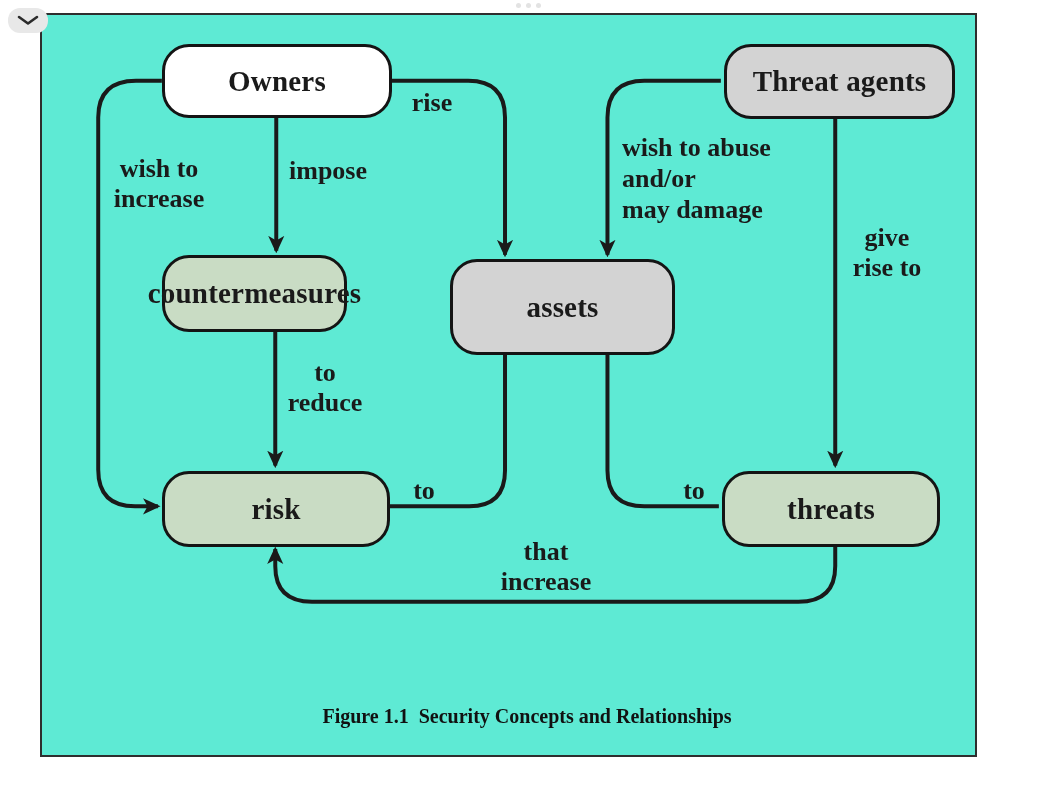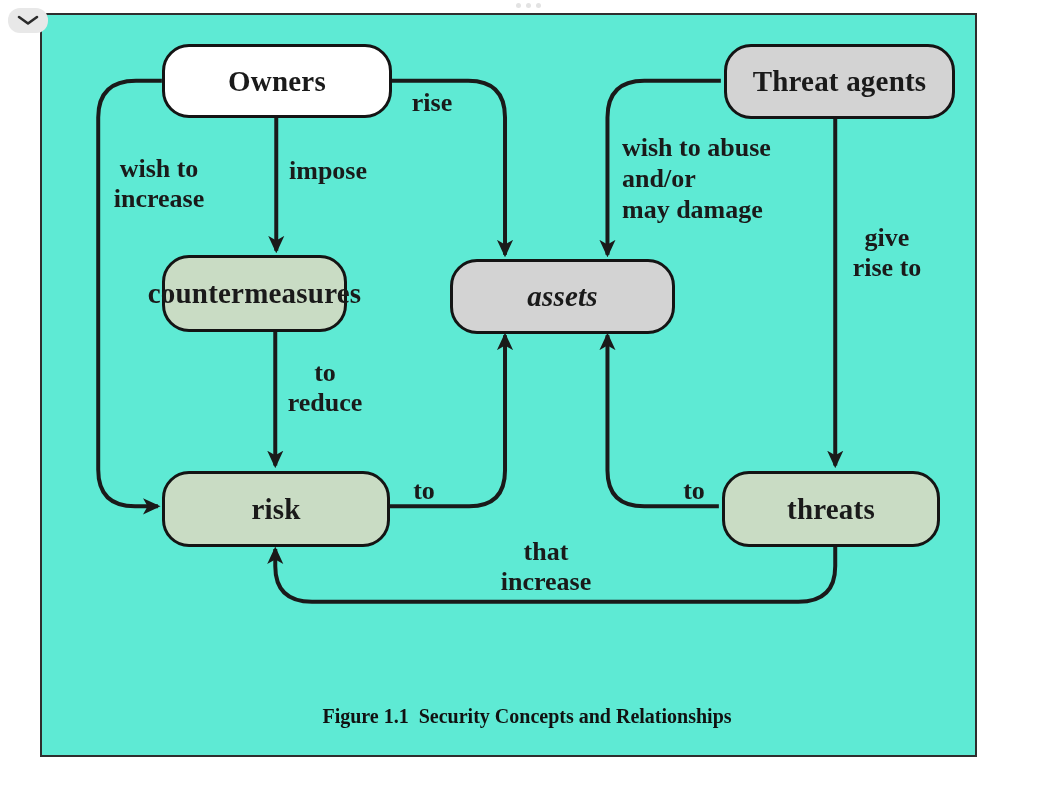--- a/index.html
+++ b/index.html
@@ -48,21 +48,21 @@
     letter-spacing: 0.2px;
     z-index: 2;
   }
   .fill-white { background: #ffffff; }
   .fill-gray  { background: #d3d3d3; }
   .fill-green { background: #c9dcc4; }
 
   .node-owners          { left: 120px; top: 29px;  width: 230px; height: 74px; }
   .node-threat-agents   { left: 682px; top: 29px;  width: 231px; height: 75px; }
   .node-countermeasures { left: 120px; top: 240px; width: 185px; height: 77px; }
-  .node-assets          { left: 408px; top: 244px; width: 225px; height: 75px; font-style: italic; }
+  .node-assets          { left: 408px; top: 244px; width: 225px; height: 96px; }
   .node-risk            { left: 120px; top: 456px; width: 228px; height: 76px; }
   .node-threats         { left: 680px; top: 456px; width: 218px; height: 76px; }
 
   
   .elabel {
     position: absolute;
     font-weight: bold; font-size: 26px; color: #1a1a1a;
     line-height: 30px; text-align: center;
     transform: translate(-50%, -50%);
     white-space: nowrap; z-index: 3;

